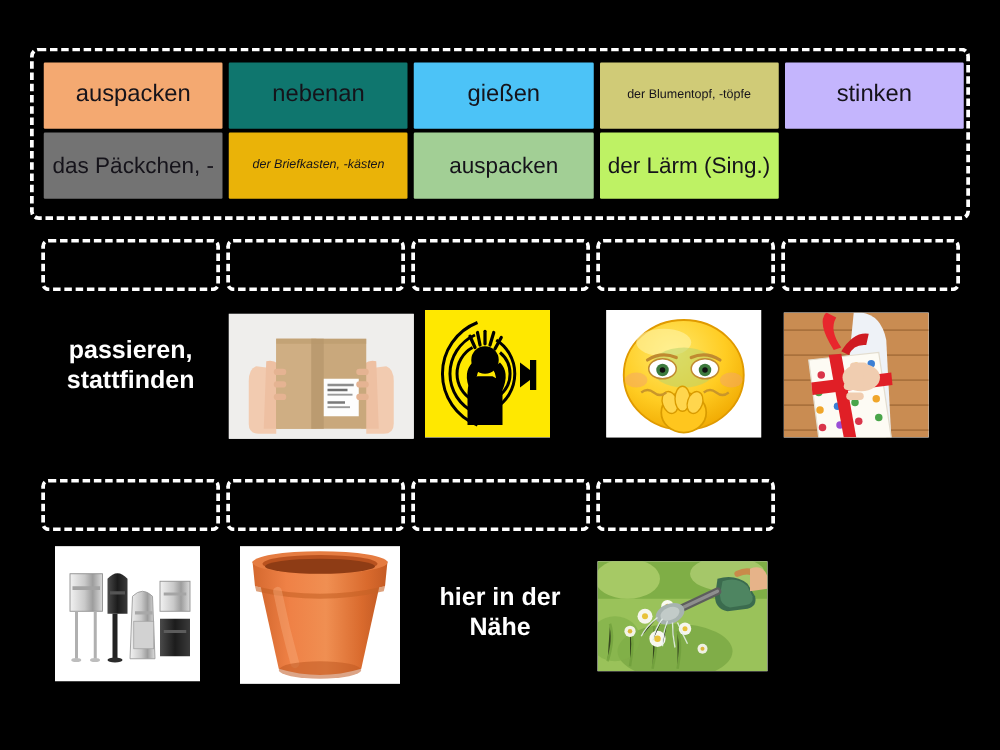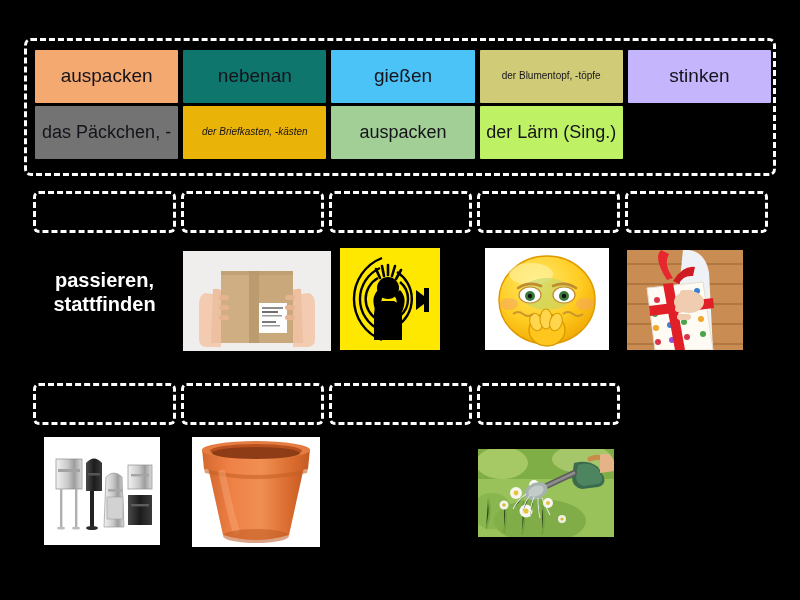--- a/index.html
+++ b/index.html
@@ -326,20 +326,21 @@
       <ellipse cx="64" cy="14" rx="46" ry="7" fill="#b9521f"></ellipse>
       <ellipse cx="64" cy="16" rx="44" ry="6" fill="#8e3c15"></ellipse>
       <path d="M20 16 q44 12 88 0 l-2 14 q-42 12 -84 0 z" fill="#e8措" opacity="0"></path>
       <path d="M12 32 q52 12 104 0 l-1 4 q-51 12 -102 0 z" fill="#c76226" opacity="0.6"></path>
 
       <path d="M30 36 q6 30 14 58" stroke="#f7a877" stroke-width="7" fill="none" opacity="0.45" stroke-linecap="round"></path>
       <ellipse cx="64" cy="99" rx="33" ry="7" fill="#c05a22" opacity="0.55"></ellipse>
     </svg>
   </div>
 
+  <div class="prompt-text" style="left:330px; top:460px; width:140px; height:62px;">hier in der Nähe</div>
 
   <div class="photo" style="left:478px; top:449px; width:136px; height:88px;">
     <svg viewBox="0 0 136 88" preserveAspectRatio="none">
       <rect width="136" height="88" fill="#9ac25a"></rect>
       <rect x="0" y="0" width="136" height="30" fill="#7fae46"></rect>
       <ellipse cx="24" cy="14" rx="26" ry="16" fill="#b6d472" opacity="0.7"></ellipse>
       <ellipse cx="104" cy="10" rx="30" ry="14" fill="#c5dc86" opacity="0.55"></ellipse>
       <ellipse cx="62" cy="72" rx="46" ry="22" fill="#6f9e3c" opacity="0.6"></ellipse>
       <ellipse cx="14" cy="62" rx="20" ry="18" fill="#82b048" opacity="0.7"></ellipse>
 

